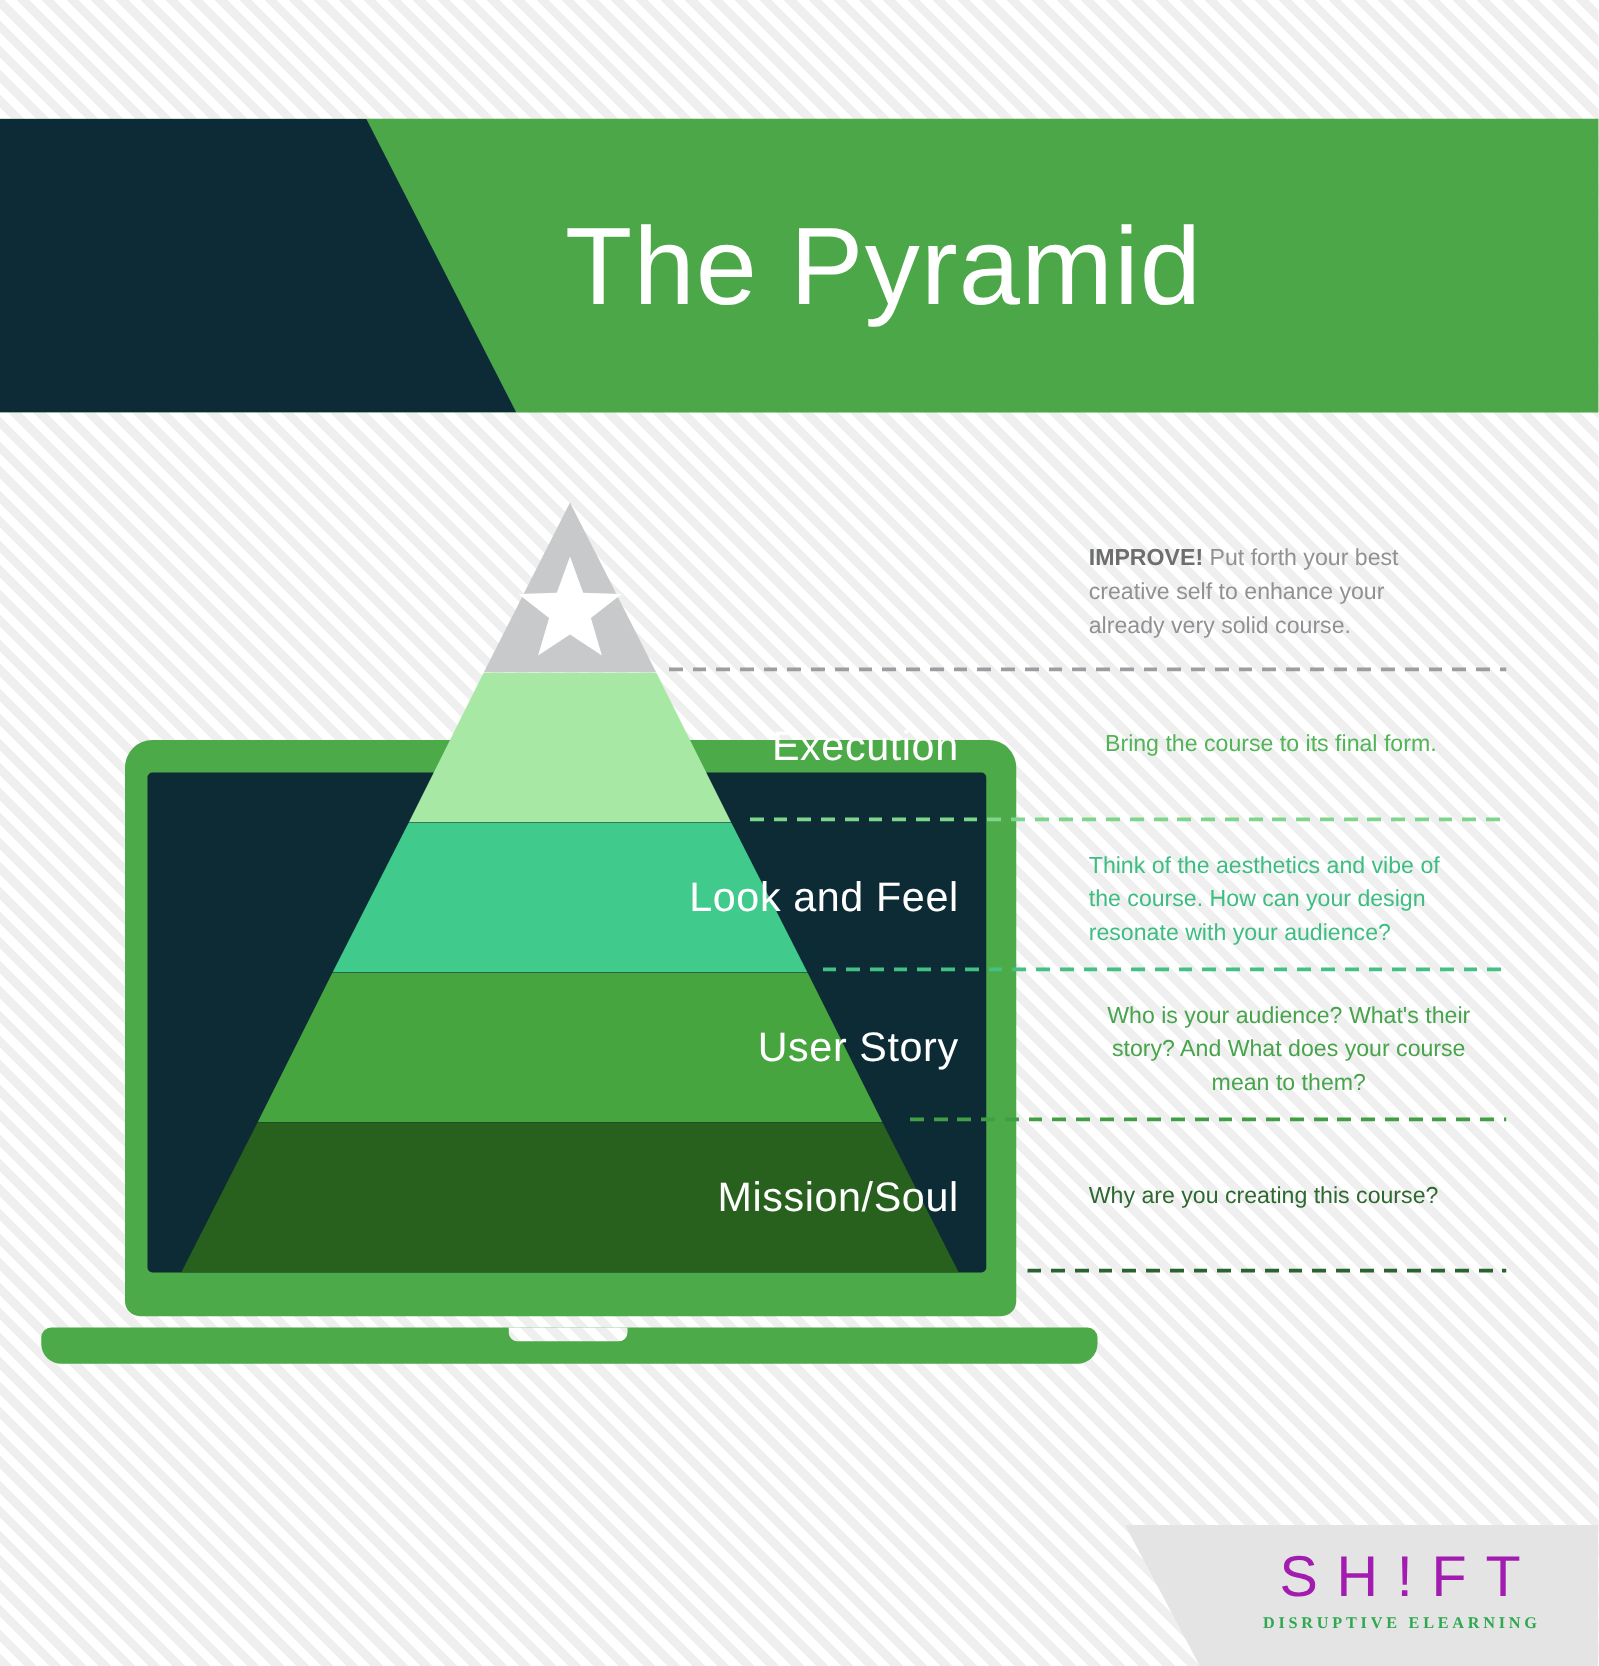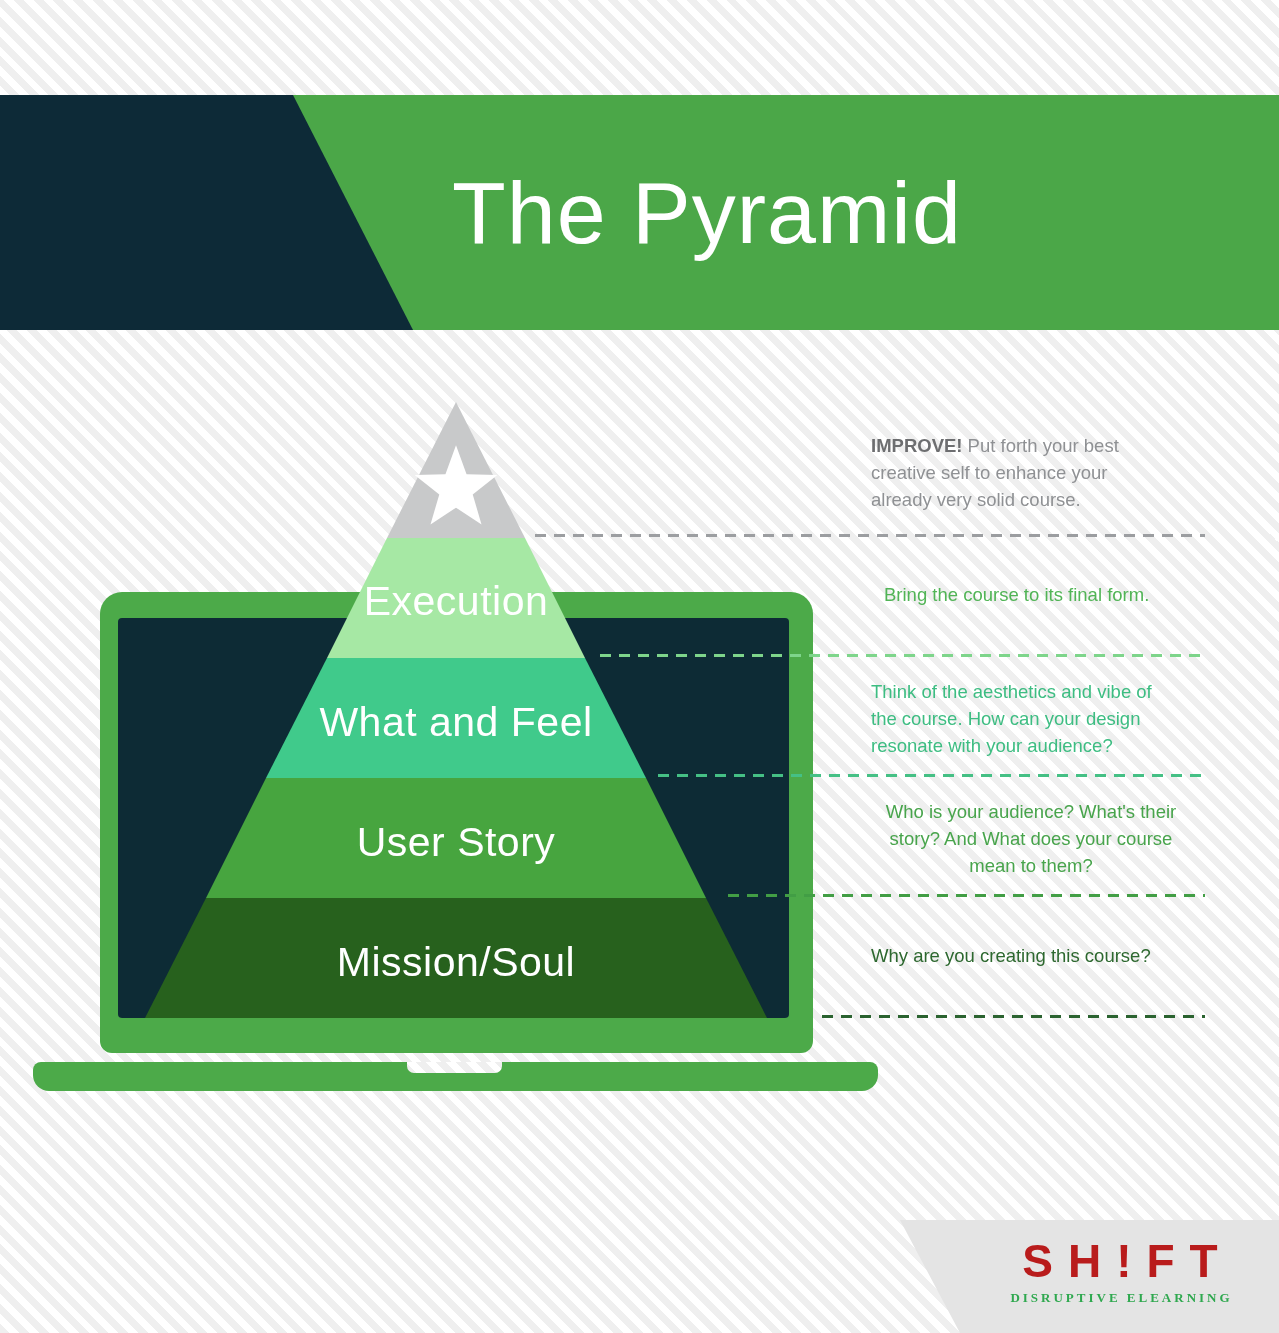--- a/index.html
+++ b/index.html
@@ -52,22 +52,22 @@
   .pyramid {
     position:absolute; left:145px; top:402px; width:622px; height:616px;
   }
   .pyramid .band { position:absolute; left:0; top:0; width:622px; height:616px; }
   .band.apex    { background:#c8c9ca; clip-path:polygon(311px 0, 242px 136px, 380px 136px); }
   .band.lvl-0   { background:#a6e8a4; clip-path:polygon(242px 136px, 380px 136px, 440px 256px, 182px 256px); }
   .band.lvl-1   { background:#40ca8b; clip-path:polygon(182px 256px, 440px 256px, 501px 376px, 121px 376px); }
   .band.lvl-2   { background:#47a53f; clip-path:polygon(121px 376px, 501px 376px, 561px 496px, 61px 496px); }
   .band.lvl-3   { background:#27611d; clip-path:polygon(61px 496px, 561px 496px, 622px 616px, 0 616px); }
   .pyr-label {
-    position:absolute; left:0; width:622px; text-align:center;
-    color:#ffffff; font-size:41px; font-weight:400; letter-spacing:.5px;
+    position:absolute; left:0; width:622px; text-align:right;
+    color:#ffffff; font-size:33px; font-weight:400; letter-spacing:.5px;
   }
   .pyr-label.l0 { top:176px; }
   .pyr-label.l1 { top:297px; }
   .pyr-label.l2 { top:417px; }
   .pyr-label.l3 { top:537px; }
   .star { position:absolute; left:267px; top:43px; width:88px; height:84px; }
 
   
   .dash { position:absolute; height:3px; }
   .dash.d0 { top:534px;  left:535px; width:670px; background:repeating-linear-gradient(90deg,#9c9ea1 0 11px,transparent 11px 19px); }
@@ -90,21 +90,21 @@
   .note.n4 { top:942px; color:#2d682f; }
 
   
   .footer-panel {
     position:absolute; left:880px; top:1220px; width:399px; height:113px;
     background:#e4e4e4;
     clip-path:polygon(20px 0, 399px 0, 399px 113px, 80px 113px);
   }
   .brand-wrap { position:absolute; left:120px; top:16px; width:240px; text-align:center; }
   .brand {
-    font-size:46px; font-weight:700; color:#b91c1c;
+    font-size:46px; font-weight:400; color:#a21caf;
     letter-spacing:15px; padding-left:15px; line-height:1.1;
   }
   .tagline {
     margin-top:3px; font-size:13px; font-weight:700; color:#2fa84f;
     letter-spacing:3px; padding-left:3px;font-family:Liberation Serif, serif;
   }
 </style>
 </head>
 <body>
 
@@ -122,21 +122,21 @@
   <div class="pyramid">
     <div class="band apex"></div>
     <div class="band lvl-0"></div>
     <div class="band lvl-1"></div>
     <div class="band lvl-2"></div>
     <div class="band lvl-3"></div>
     <svg class="star" viewBox="0 0 100 95">
       <polygon fill="#ffffff" points="50,0 62,33 97,34 69,56 79,90 50,71 21,90 31,56 3,34 38,33"></polygon>
     </svg>
     <div class="pyr-label l0">Execution</div>
-    <div class="pyr-label l1">What and Feel</div>
+    <div class="pyr-label l1">Look and Feel</div>
     <div class="pyr-label l2">User Story</div>
     <div class="pyr-label l3">Mission/Soul</div>
   </div>
 
   <div class="dash d0"></div>
   <div class="dash d1"></div>
   <div class="dash d2"></div>
   <div class="dash d3"></div>
   <div class="dash d4"></div>
 

